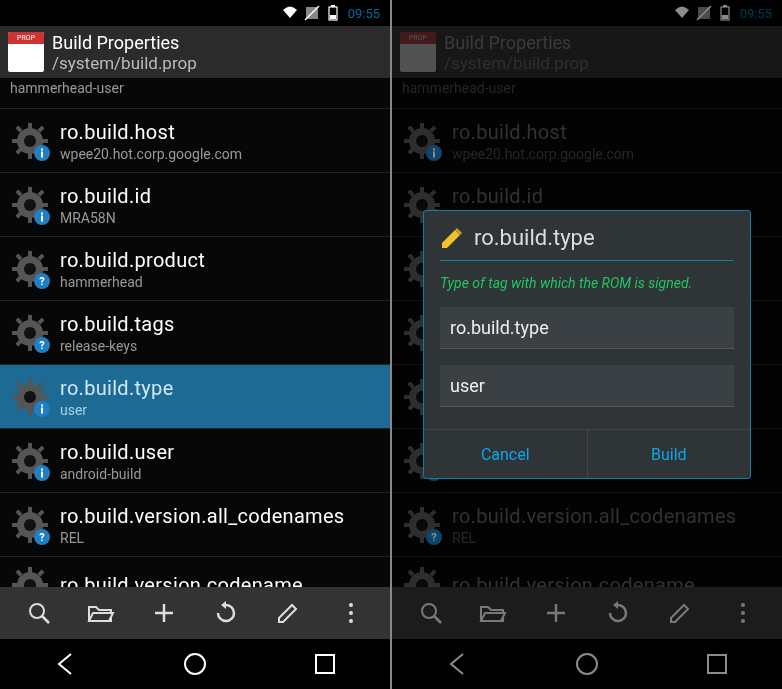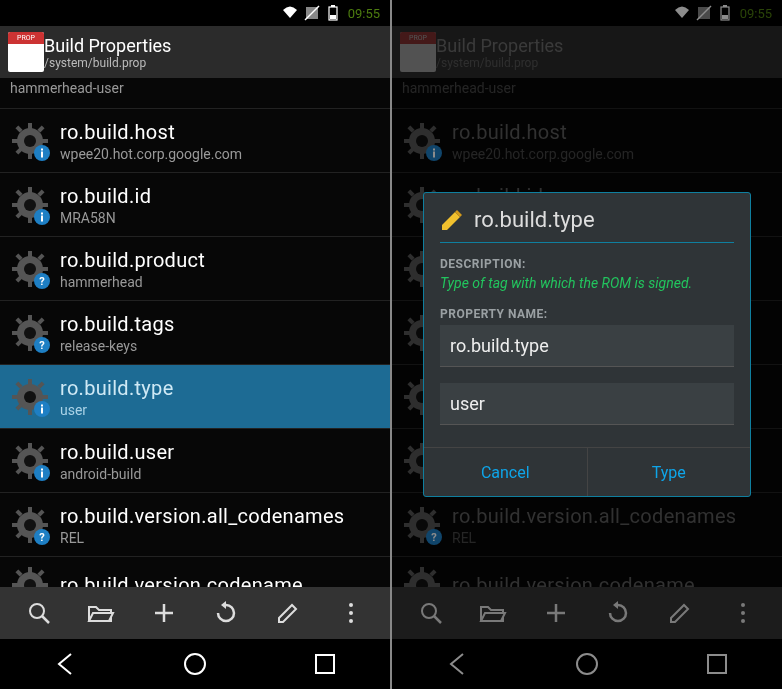--- a/index.html
+++ b/index.html
@@ -1,26 +1,26 @@
 <!DOCTYPE html>
 <html><head>
 <meta charset="utf-8">
 <style>
 * { margin:0; padding:0; box-sizing:border-box; font-family:Roboto,Arial,sans-serif; }
 body { background:#888; display:flex; gap:2px; width:782px; height:689px; }
 .screen { width:390px; height:689px; background:#000; display:flex; flex-direction:column; position:relative; }
-.status-bar { height:26px; background:#000; display:flex; align-items:center; justify-content:flex-end; padding:0 10px; gap:6px; color:#4d7c0f; font-size:13px; }
+.status-bar { height:26px; background:#000; display:flex; align-items:center; justify-content:flex-end; padding:0 10px; gap:6px; color:#0369a1; font-size:13px; }
 .status-bar .icon-sm { width:16px; height:16px; }
-.appbar { height:52px; background:#2b2b2b; display:flex; align-items:center; padding:12px 8px; gap:0; }
+.appbar { height:52px; background:#2b2b2b; display:flex; align-items:center; padding:12px 8px; gap:8px; }
 .appbar .app-icon { width:36px; height:40px; background:#fff; border-radius:2px; position:relative; }
 .appbar .app-icon::before { content:""; position:absolute; top:0; left:0; width:100%; height:12px; background:#c33; border-radius:2px 2px 0 0; }
 .appbar .app-icon::after { content:"PROP"; position:absolute; top:0; left:0; width:100%; font-size:7px; color:#fff; text-align:center; line-height:12px; }
 .appbar .titles { display:flex; flex-direction:column; color:#fff; }
 .appbar .title { font-size:18px; }
-.appbar .subtitle { font-size:12px; color:#bbb; }
+.appbar .subtitle { font-size:17px; color:#bbb; }
 .list { flex:1; overflow:hidden; background:#070707; }
 .row { display:flex; align-items:center; padding:8px 10px; border-bottom:1px solid #222; gap:10px; min-height:64px; }
 .row .gear { width:40px; height:40px; flex-shrink:0; }
 .row .texts { display:flex; flex-direction:column; }
 .row .name { color:#fff; font-size:20px; font-weight:400; letter-spacing:0.3px; }
 .row .val { color:#999; font-size:14px; margin-top:2px; }
 .row.selected { background:#1d6b94; }
 .row.selected .name { color:#cfe9f5; }
 .row.selected .val { color:#aad3e7; }
 .row.partial-top { min-height:28px; padding-top:0; padding-bottom:12px; align-items:flex-end; }
@@ -506,24 +506,22 @@
   </div>
 
   <div class="overlay">
     <div class="dialog">
       <div class="dhead">
         <svg width="24" height="24" viewBox="0 0 24 24">
             <use href="#pencil-y"></use>
           </svg>
         <span class="dtitle">ro.build.type</span>
       </div>
-      <div class="dlabel">DESCRIPTION:</div>
       <div class="ddesc">Type of tag with which the ROM is signed.</div>
-      <div class="dlabel">PROPERTY NAME:</div>
       <input class="dinput" value="ro.build.type" style="">
       <input class="dinput" value="user" style="">
       <div class="dbtns">
         <div class="dbtn">Cancel</div>
-        <div class="dbtn">Type</div>
+        <div class="dbtn">Build</div>
       </div>
     </div>
   </div>
 </div>
 
 </body></html>

